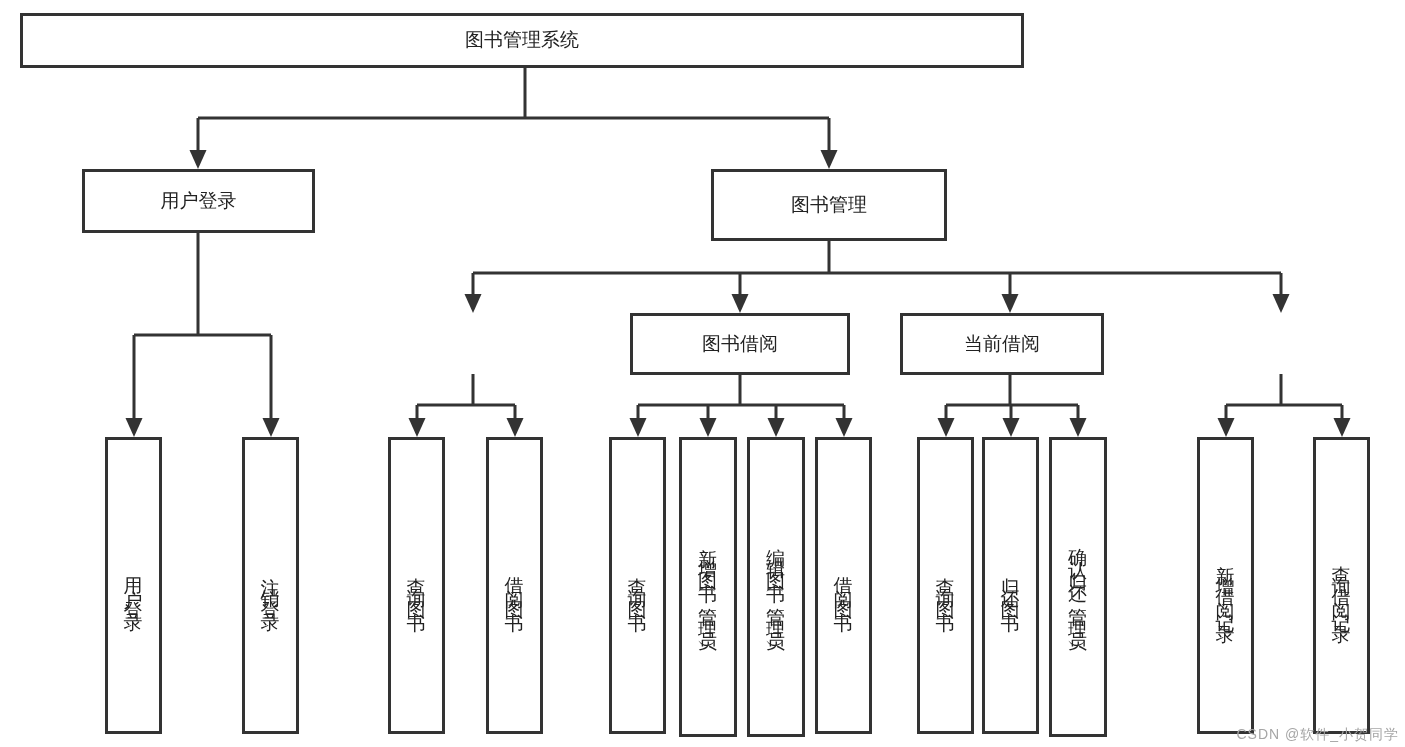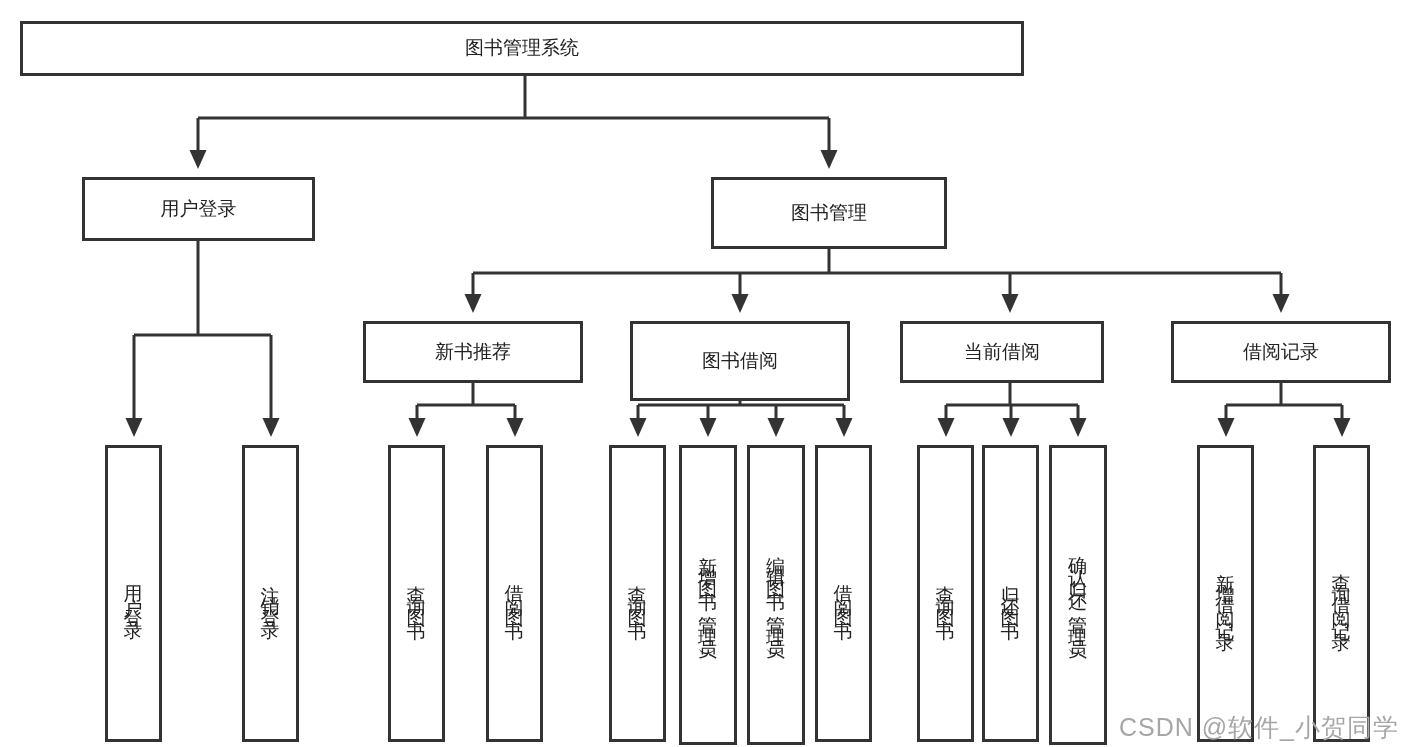--- a/index.html
+++ b/index.html
@@ -7,29 +7,29 @@
   .canvas {
     position:relative; width:1405px; height:747px; background:var(--bg);
     font-family:"Liberation Sans","DejaVu Sans",sans-serif; overflow:hidden;
   }
   svg.connectors { position:absolute; left:0; top:0; width:1405px; height:747px; }
   .ln { fill:none; stroke:var(--line); stroke-width:3; }
   .ah { fill:var(--line); stroke:none; }
   .box {
     position:absolute; box-sizing:border-box; background:var(--bg);
     border:3px solid var(--border); display:flex; align-items:center; justify-content:center;
-    color:var(--text); font-size:19px; line-height:1.2; text-align:center;margin-top:8px;
+    color:var(--text); font-size:19px; line-height:1.2; text-align:center;
   }
   .leaf span {
     writing-mode:vertical-rl; text-orientation:mixed;
     letter-spacing:12px; line-height:1; white-space:nowrap;
   }
   .watermark {
     position:absolute; right:6px; bottom:3px; z-index:5;
-    color:var(--watermark); font-size:25px; letter-spacing:1px; white-space:nowrap;
+    color:var(--watermark); font-size:14px; letter-spacing:1px; white-space:nowrap;
   }
 </style>
 </head>
 <body>
 
 <div class="canvas">
 
   <svg class="connectors" viewBox="0 0 1405 747" xmlns="http://www.w3.org/2000/svg" aria-hidden="true">
 
     <path class="ln" d="M525 68 V118 M198 118 H829 M198 118 V154 M829 118 V154"></path>
@@ -71,31 +71,25 @@
     <span>图书管理系统</span>
   </div>
 
   <div class="box" style="left:82px;top:169px;width:233px;height:64px">
     <span>用户登录</span>
   </div>
   <div class="box" style="left:711px;top:169px;width:236px;height:72px">
     <span>图书管理</span>
   </div>
 
-  <div class="box" style="left:363px;top:313px;width:220px;height:62px">
-    <span>新书推荐</span>
-  </div>
-  <div class="box" style="left:630px;top:313px;width:220px;height:80px">
+  <div class="box" style="left:630px;top:313px;width:220px;height:62px">
     <span>图书借阅</span>
   </div>
   <div class="box" style="left:900px;top:313px;width:204px;height:62px">
     <span>当前借阅</span>
-  </div>
-  <div class="box" style="left:1171px;top:313px;width:220px;height:62px">
-    <span>借阅记录</span>
   </div>
 
   <div class="box leaf" style="left:105px;top:437px;width:57px;height:297px">
     <span>用户登录</span>
   </div>
   <div class="box leaf" style="left:242px;top:437px;width:57px;height:297px">
     <span>注销登录</span>
   </div>
 
   <div class="box leaf" style="left:388px;top:437px;width:57px;height:297px">

